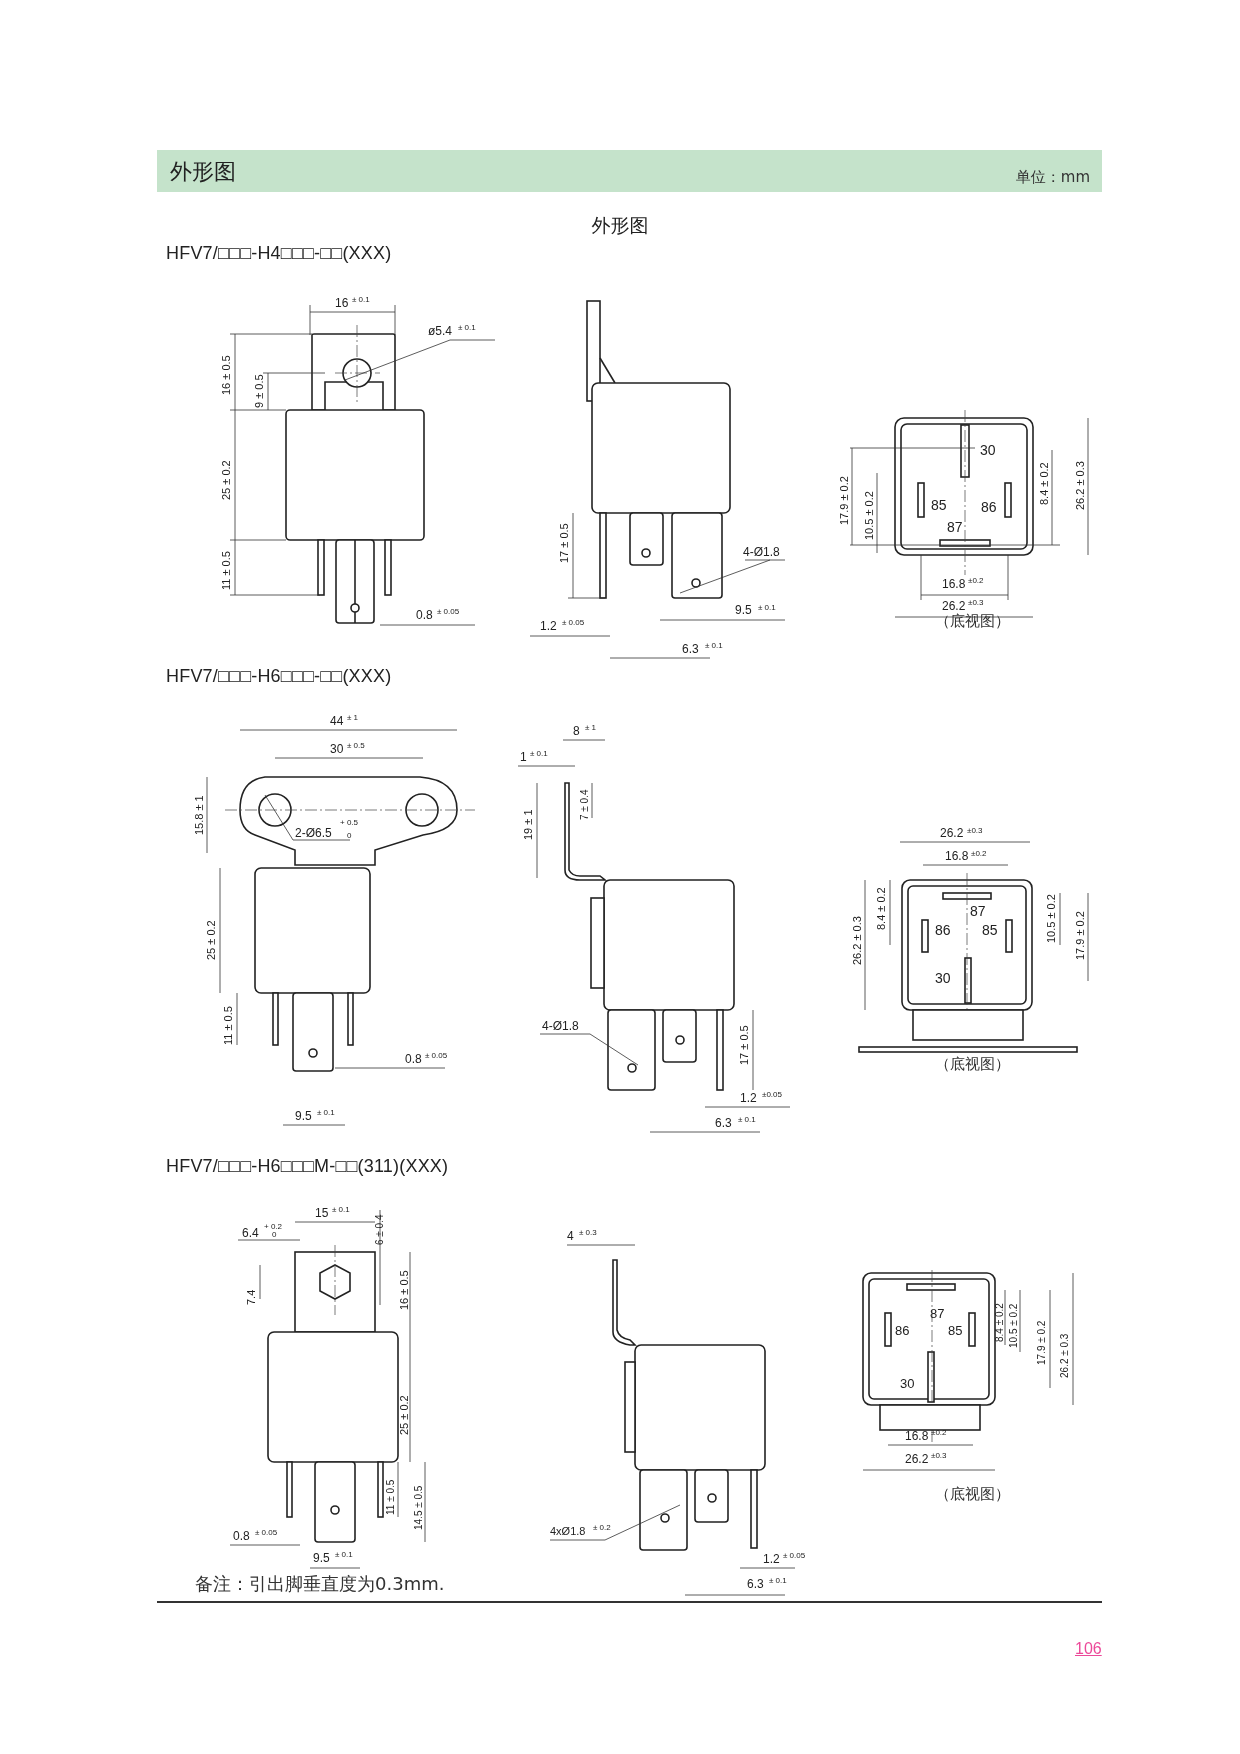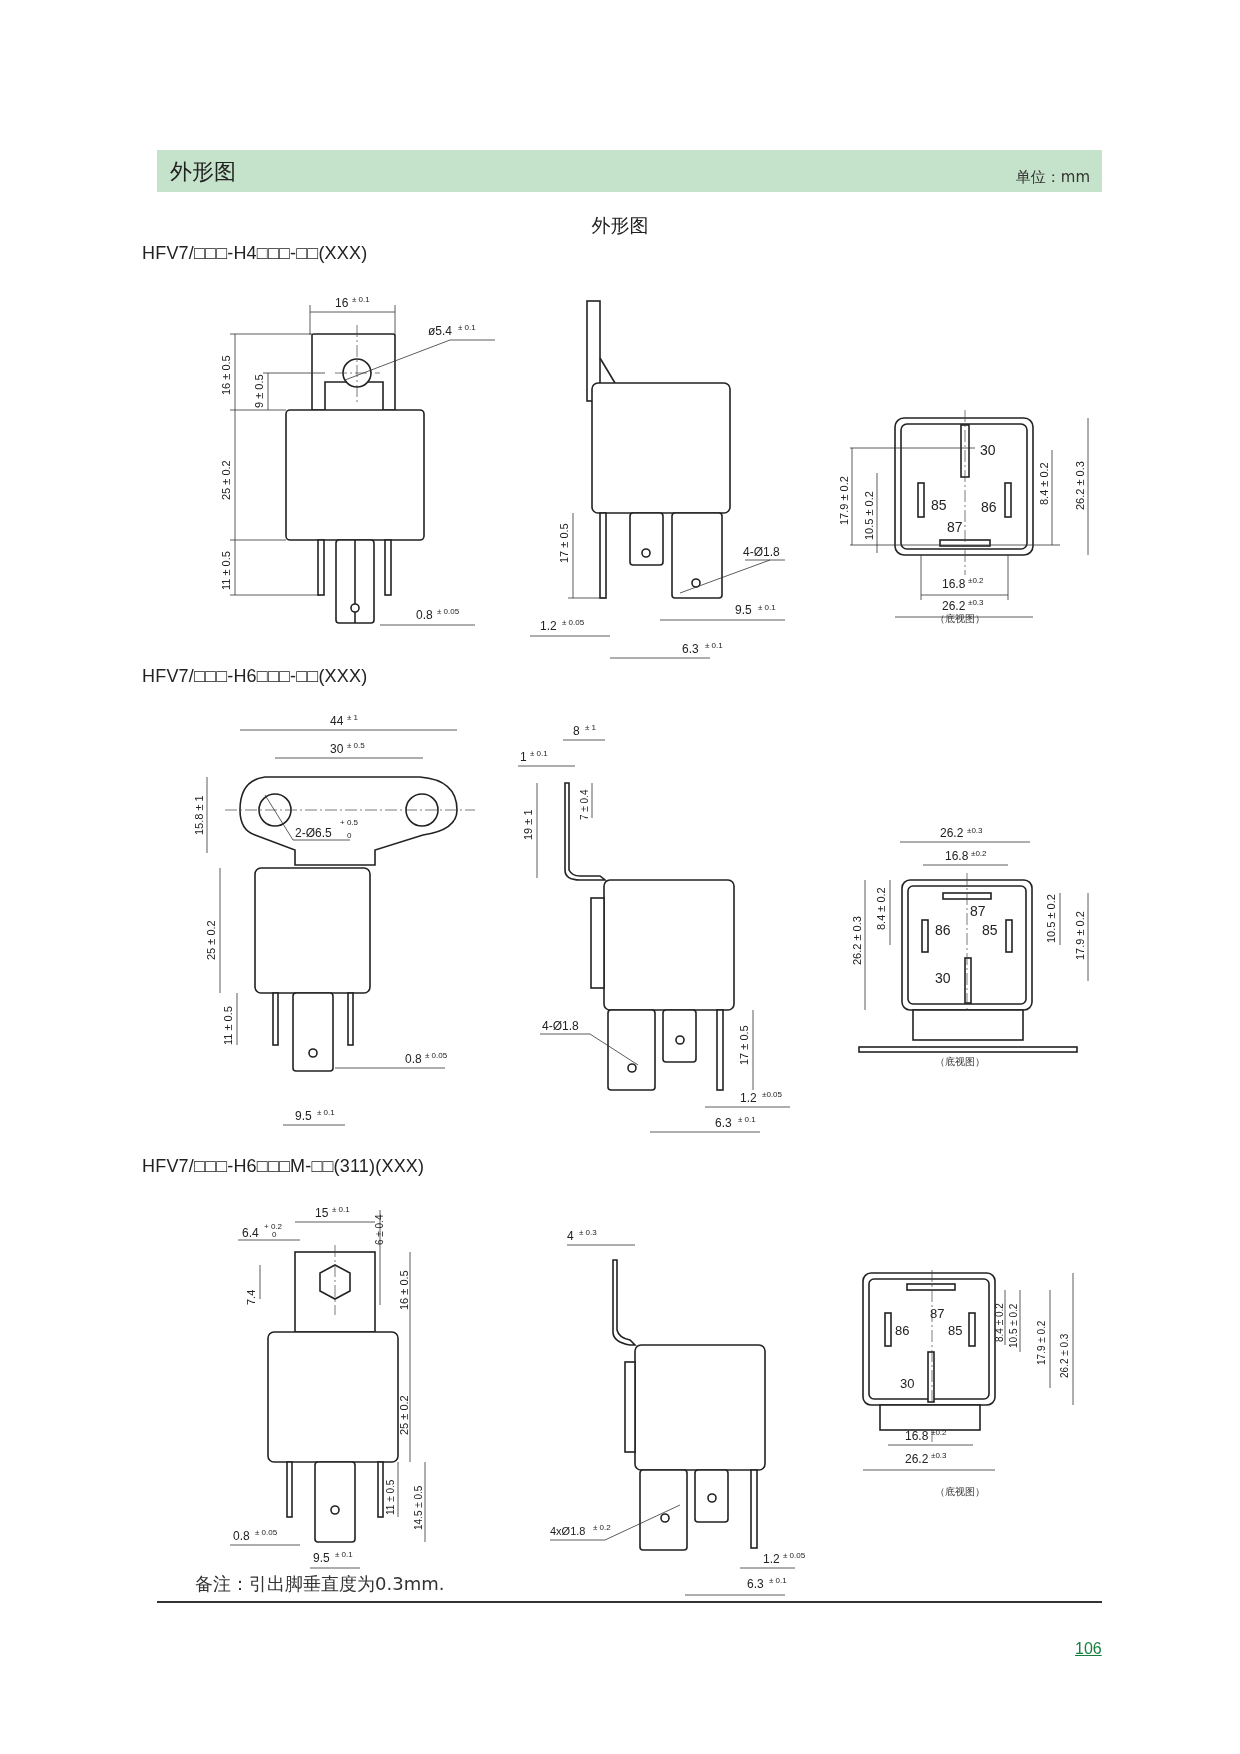--- a/index.html
+++ b/index.html
@@ -6,28 +6,28 @@
   body { width:1240px; height:1754px; position:relative; overflow:hidden;
          font-family:"Liberation Sans","DejaVu Sans",sans-serif; color:#222; }
   .header-bar { position:absolute; left:157px; top:150px; width:945px; height:42px;
                 background:#c5e3cb; }
   .header-title { position:absolute; left:13px; top:7px; font-size:22px; color:#222;
                   font-family:"DejaVu Sans",sans-serif; }
   .header-unit { position:absolute; right:12px; top:18px; font-size:15px; color:#333;
                  font-family:"DejaVu Sans",sans-serif; }
   .center-title { position:absolute; left:0; width:1240px; top:213px; text-align:center;
                   font-size:19px; font-family:"DejaVu Sans",sans-serif; color:#222; }
-  .model-title { position:absolute; left:142px; font-size:18px; color:#222; letter-spacing:0.2px; }
+  .model-title { position:absolute; left:166px; font-size:18px; color:#222; letter-spacing:0.2px; }
   .drawing { position:absolute;margin-top:20px; }
   .drawing svg { display:block; overflow:visible; }
-  .caption { position:absolute; font-size:10px; font-family:"DejaVu Serif",serif; color:#333; }
+  .caption { position:absolute; font-size:15px; font-family:"DejaVu Serif",serif; color:#333; }
   .note { position:absolute; left:195px; top:1572px; font-size:18px; color:#333;
           font-family:"DejaVu Sans",sans-serif; }
   .footer-rule { position:absolute; left:157px; top:1601px; width:945px; height:2px; background:#333; }
-  .page-number { position:absolute; left:1075px; top:1640px; font-size:16px; color:#15803d;text-decoration:underline; }
+  .page-number { position:absolute; left:1075px; top:1640px; font-size:16px; color:#ec4899;text-decoration:underline; }
   svg text { font-family:"Liberation Sans",sans-serif; fill:#222; }
   .dim { stroke:#333; stroke-width:0.8; fill:none; }
   .obj { stroke:#222; stroke-width:1.6; fill:#fff; }
   .cl { stroke:#444; stroke-width:0.7; stroke-dasharray:12 3 2 3; fill:none; }
 </style>
 </head>
 <body>
 
 <div class="header-bar">
   <span class="header-title">外形图</span>

